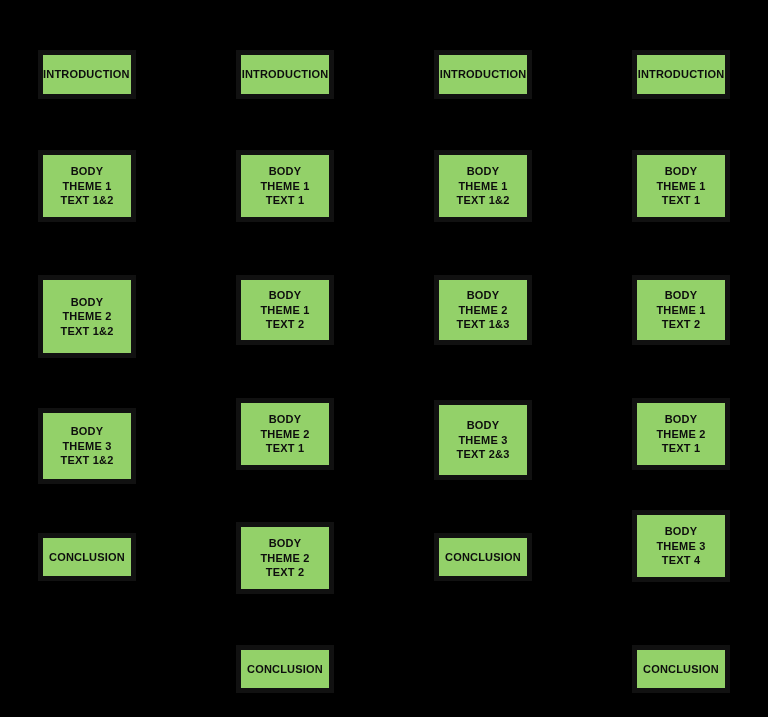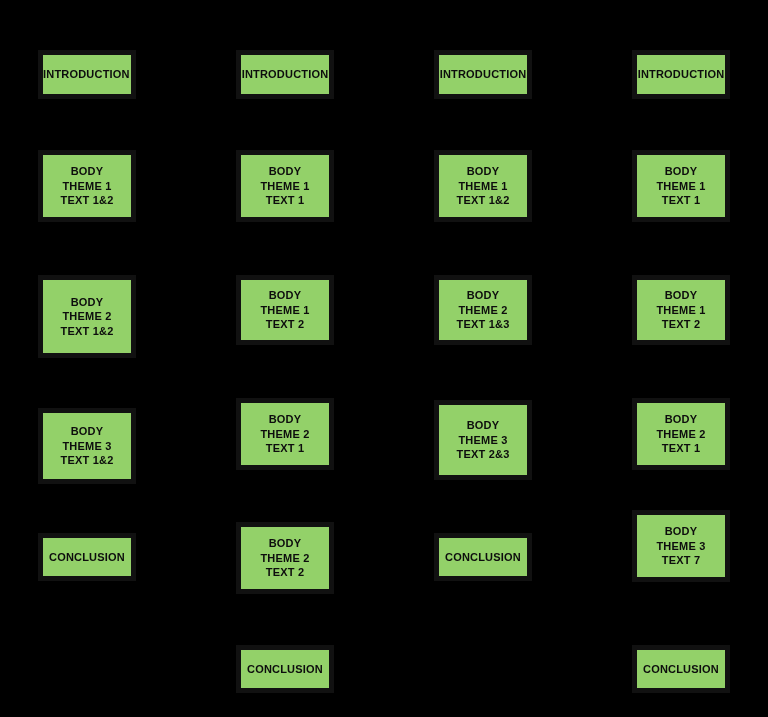--- a/index.html
+++ b/index.html
@@ -74,16 +74,16 @@
       <div class="node" style="left: 434px; top: 150px; width: 98px; height: 72px; background: rgb(147, 209, 105); border-color: rgb(17, 17, 17); color: rgb(13, 13, 13); pointer-events: auto;"><span class="line">BODY</span><span class="line">THEME 1</span><span class="line">TEXT 1&amp;2</span></div>
       <div class="node" style="left: 434px; top: 275px; width: 98px; height: 70px; background: rgb(147, 209, 105); border-color: rgb(17, 17, 17); color: rgb(13, 13, 13); pointer-events: auto;"><span class="line">BODY</span><span class="line">THEME 2</span><span class="line">TEXT 1&amp;3</span></div>
       <div class="node" style="left: 434px; top: 400px; width: 98px; height: 80px; background: rgb(147, 209, 105); border-color: rgb(17, 17, 17); color: rgb(13, 13, 13); pointer-events: auto;"><span class="line">BODY</span><span class="line">THEME 3</span><span class="line">TEXT 2&amp;3</span></div>
       <div class="node" style="left: 434px; top: 533px; width: 98px; height: 48px; background: rgb(147, 209, 105); border-color: rgb(17, 17, 17); color: rgb(13, 13, 13); pointer-events: auto;"><span class="line">CONCLUSION</span></div>
     </div>
     <div style="position: absolute; left: 0px; top: 0px; width: 100%; height: 100%; pointer-events: none;">
       <div class="node" style="left: 632px; top: 50px; width: 98px; height: 49px; background: rgb(147, 209, 105); border-color: rgb(17, 17, 17); color: rgb(13, 13, 13); pointer-events: auto;"><span class="line">INTRODUCTION</span></div>
       <div class="node" style="left: 632px; top: 150px; width: 98px; height: 72px; background: rgb(147, 209, 105); border-color: rgb(17, 17, 17); color: rgb(13, 13, 13); pointer-events: auto;"><span class="line">BODY</span><span class="line">THEME 1</span><span class="line">TEXT 1</span></div>
       <div class="node" style="left: 632px; top: 275px; width: 98px; height: 70px; background: rgb(147, 209, 105); border-color: rgb(17, 17, 17); color: rgb(13, 13, 13); pointer-events: auto;"><span class="line">BODY</span><span class="line">THEME 1</span><span class="line">TEXT 2</span></div>
       <div class="node" style="left: 632px; top: 398px; width: 98px; height: 72px; background: rgb(147, 209, 105); border-color: rgb(17, 17, 17); color: rgb(13, 13, 13); pointer-events: auto;"><span class="line">BODY</span><span class="line">THEME 2</span><span class="line">TEXT 1</span></div>
-      <div class="node" style="left: 632px; top: 510px; width: 98px; height: 72px; background: rgb(147, 209, 105); border-color: rgb(17, 17, 17); color: rgb(13, 13, 13); pointer-events: auto;"><span class="line">BODY</span><span class="line">THEME 3</span><span class="line">TEXT 7</span></div>
+      <div class="node" style="left: 632px; top: 510px; width: 98px; height: 72px; background: rgb(147, 209, 105); border-color: rgb(17, 17, 17); color: rgb(13, 13, 13); pointer-events: auto;"><span class="line">BODY</span><span class="line">THEME 3</span><span class="line">TEXT 4</span></div>
       <div class="node" style="left: 632px; top: 645px; width: 98px; height: 48px; background: rgb(147, 209, 105); border-color: rgb(17, 17, 17); color: rgb(13, 13, 13); pointer-events: auto;"><span class="line">CONCLUSION</span></div>
     </div>
   </div>
 
 </body></html>

